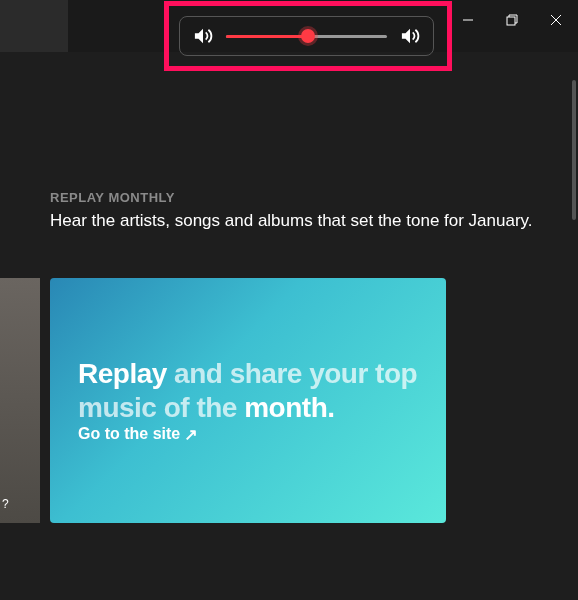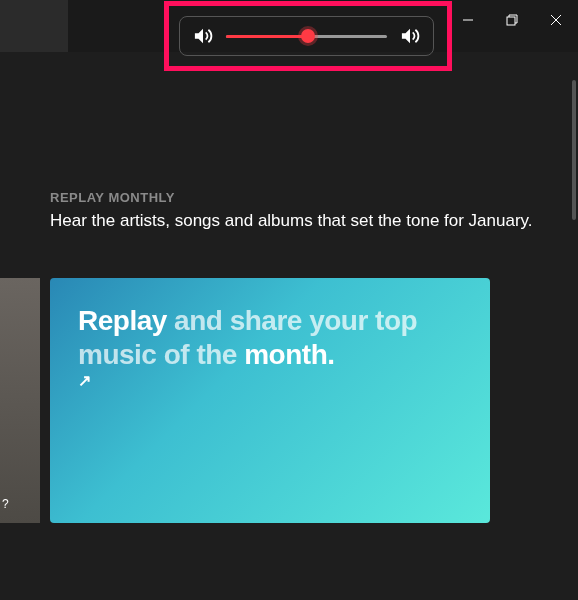--- a/index.html
+++ b/index.html
@@ -163,28 +163,28 @@
       left: 2px;
       color: #fff;
       font-size: 12px;
     }
     
     
     .main-card {
       position: absolute;
       top: 278px;
       left: 50px;
-      width: 440px;
+      width: 396px;
       height: 245px;
       background: linear-gradient(135deg, #2988b5 0%, #3dbfd1 40%, #5ae8db 100%);
       border-radius: 4px;
       padding: 26px 28px;
       display: flex;
       flex-direction: column;
-      justify-content: flex-start;
+      justify-content: center;
     }
     
     .card-title {
       color: rgba(255,255,255,0.7);
       font-size: 28px;
       font-weight: 700;
       line-height: 1.2;
       letter-spacing: -0.5px;
     }
     
@@ -273,15 +273,16 @@
 
 <div class="left-peek">
   <div class="peek-text">?</div>
 </div>
 
 <div class="main-card">
   <div class="card-title">
     <strong>Replay</strong><span> and share your top music of the </span><strong>month.</strong>
   </div>
   <div class="card-cta">
+    <span>Go to the site</span>
     <span>↗</span>
   </div>
 </div>
 
 </body></html>

